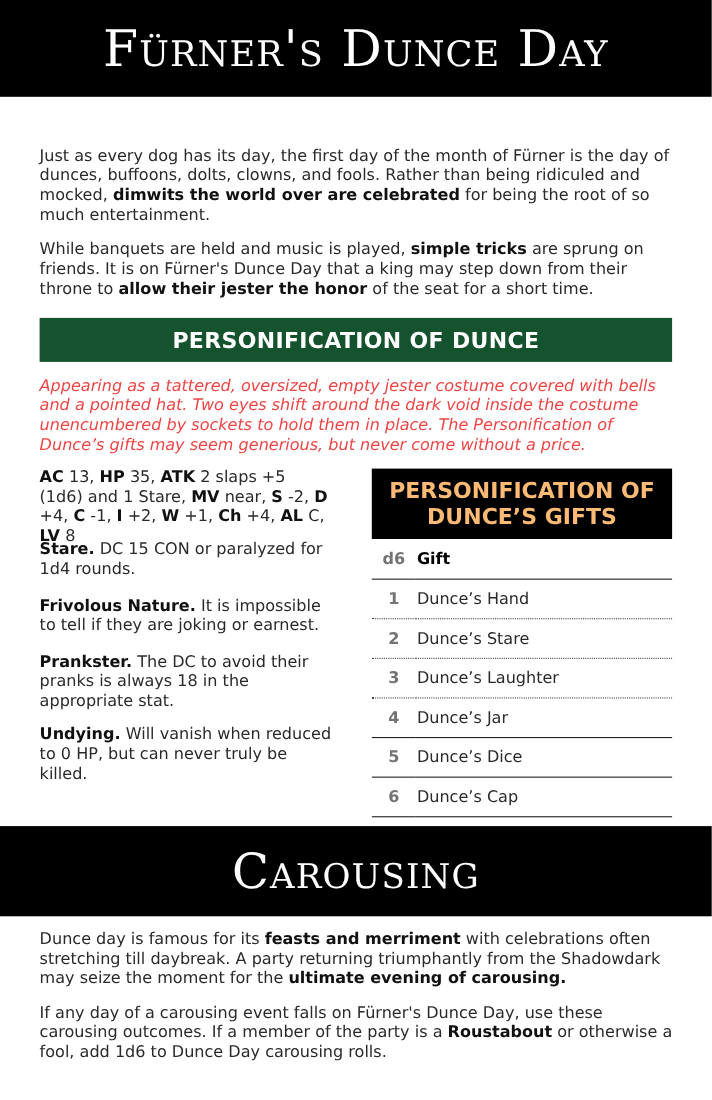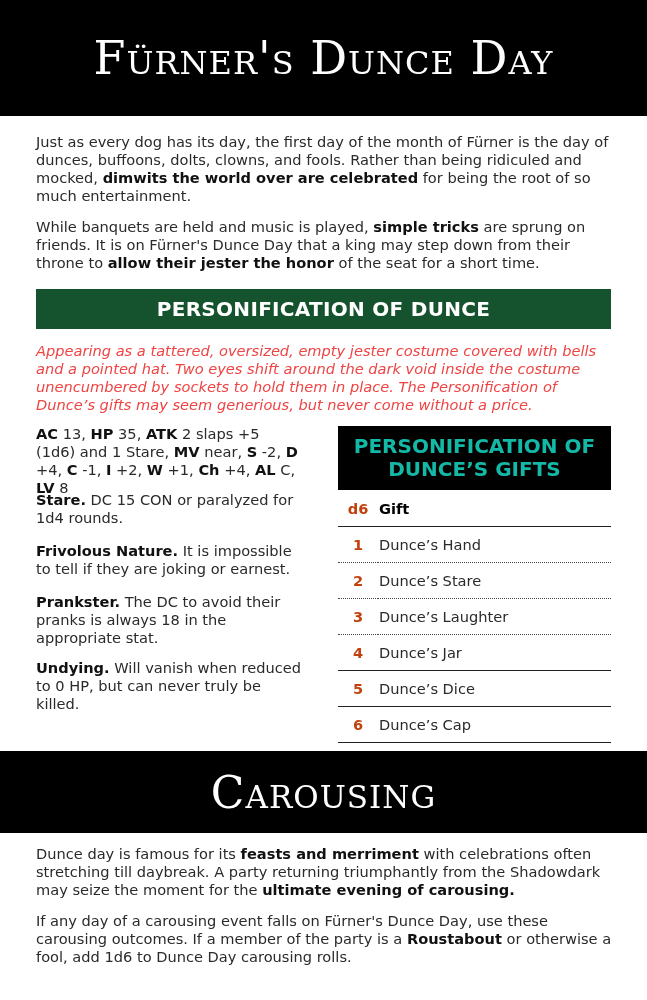--- a/index.html
+++ b/index.html
@@ -1,40 +1,40 @@
 <!DOCTYPE html>
 <html><head>
 <meta charset="utf-8">
 <style>
   html, body { margin:0; padding:0; }
   body { width:647px; height:1000px; background:#fff; color:#222; font-family:"DejaVu Sans", sans-serif; overflow:hidden; position:relative; }
   .banner { position:absolute; left:0; width:647px; background:#000; color:#fff; display:flex; align-items:center; justify-content:center; font-family:"DejaVu Serif", serif; }
   .banner .t { font-variant:small-caps; letter-spacing:1px; }
-  #top-banner { top:0; height:116px; }
+  #top-banner { top:0; height:88px; }
   #top-banner .t { font-size:46px; }
   #carousing-banner { top:751px; height:82px; }
   #carousing-banner .t { font-size:44px; }
   .para { position:absolute; left:36px; width:580px; font-size:14.6px; line-height:18px; color:#2a2a2a; }
   .para b { color:#111; }
   #p1 { top:133px; }
   #p2 { top:218px; }
   .section-bar { position:absolute; left:36px; top:289px; width:575px; height:40px; background:#14532d; color:#fff; font-weight:bold; font-size:20px; display:flex; align-items:center; justify-content:center; letter-spacing:0.3px; }
   #desc { position:absolute; left:36px; top:342px; width:580px; font-size:14.6px; line-height:18px; font-style:italic; color:#ef4444; }
   .stat { position:absolute; left:36px; width:265px; font-size:14.6px; line-height:18px; color:#2a2a2a; }
   .stat b { color:#111; }
   #stats { top:425px; }
   #stare { top:491px; }
   #frivolous { top:542px; }
   #prankster { top:593px; }
   #undying { top:659px; }
-  #gifts-title { position:absolute; left:338px; top:426px; width:273px; height:64px; background:#000; color:#14b8a6; font-weight:bold; font-size:20px; line-height:23px; text-align:center; display:flex; align-items:center; justify-content:center; }
+  #gifts-title { position:absolute; left:338px; top:426px; width:273px; height:64px; background:#000; color:#fdba74; font-weight:bold; font-size:20px; line-height:23px; text-align:center; display:flex; align-items:center; justify-content:center; }
   #gifts-table { position:absolute; left:338px; top:490px; width:273px; border-collapse:collapse; font-size:14.6px; color:#2a2a2a; }
   #gifts-table th { font-weight:bold; text-align:left; height:34px; border-bottom:1.5px solid #222; color:#000000; }
   #gifts-table td { height:33px; }
-  #gifts-table .c1 { width:38px; text-align:center; font-weight:bold; color:#c2410c; }
+  #gifts-table .c1 { width:38px; text-align:center; font-weight:bold; color:#737373; }
   #gifts-table th.c1 { text-align:center; }
   #gifts-table tr.dotted td { border-bottom:1px dotted #444; }
   #gifts-table tr.solid td { border-bottom:1.5px solid #222; }
   #c1 { top:845px; }
   #c2 { top:912px; }
 </style>
 </head>
 <body>
 
 <div id="top-banner" class="banner">

